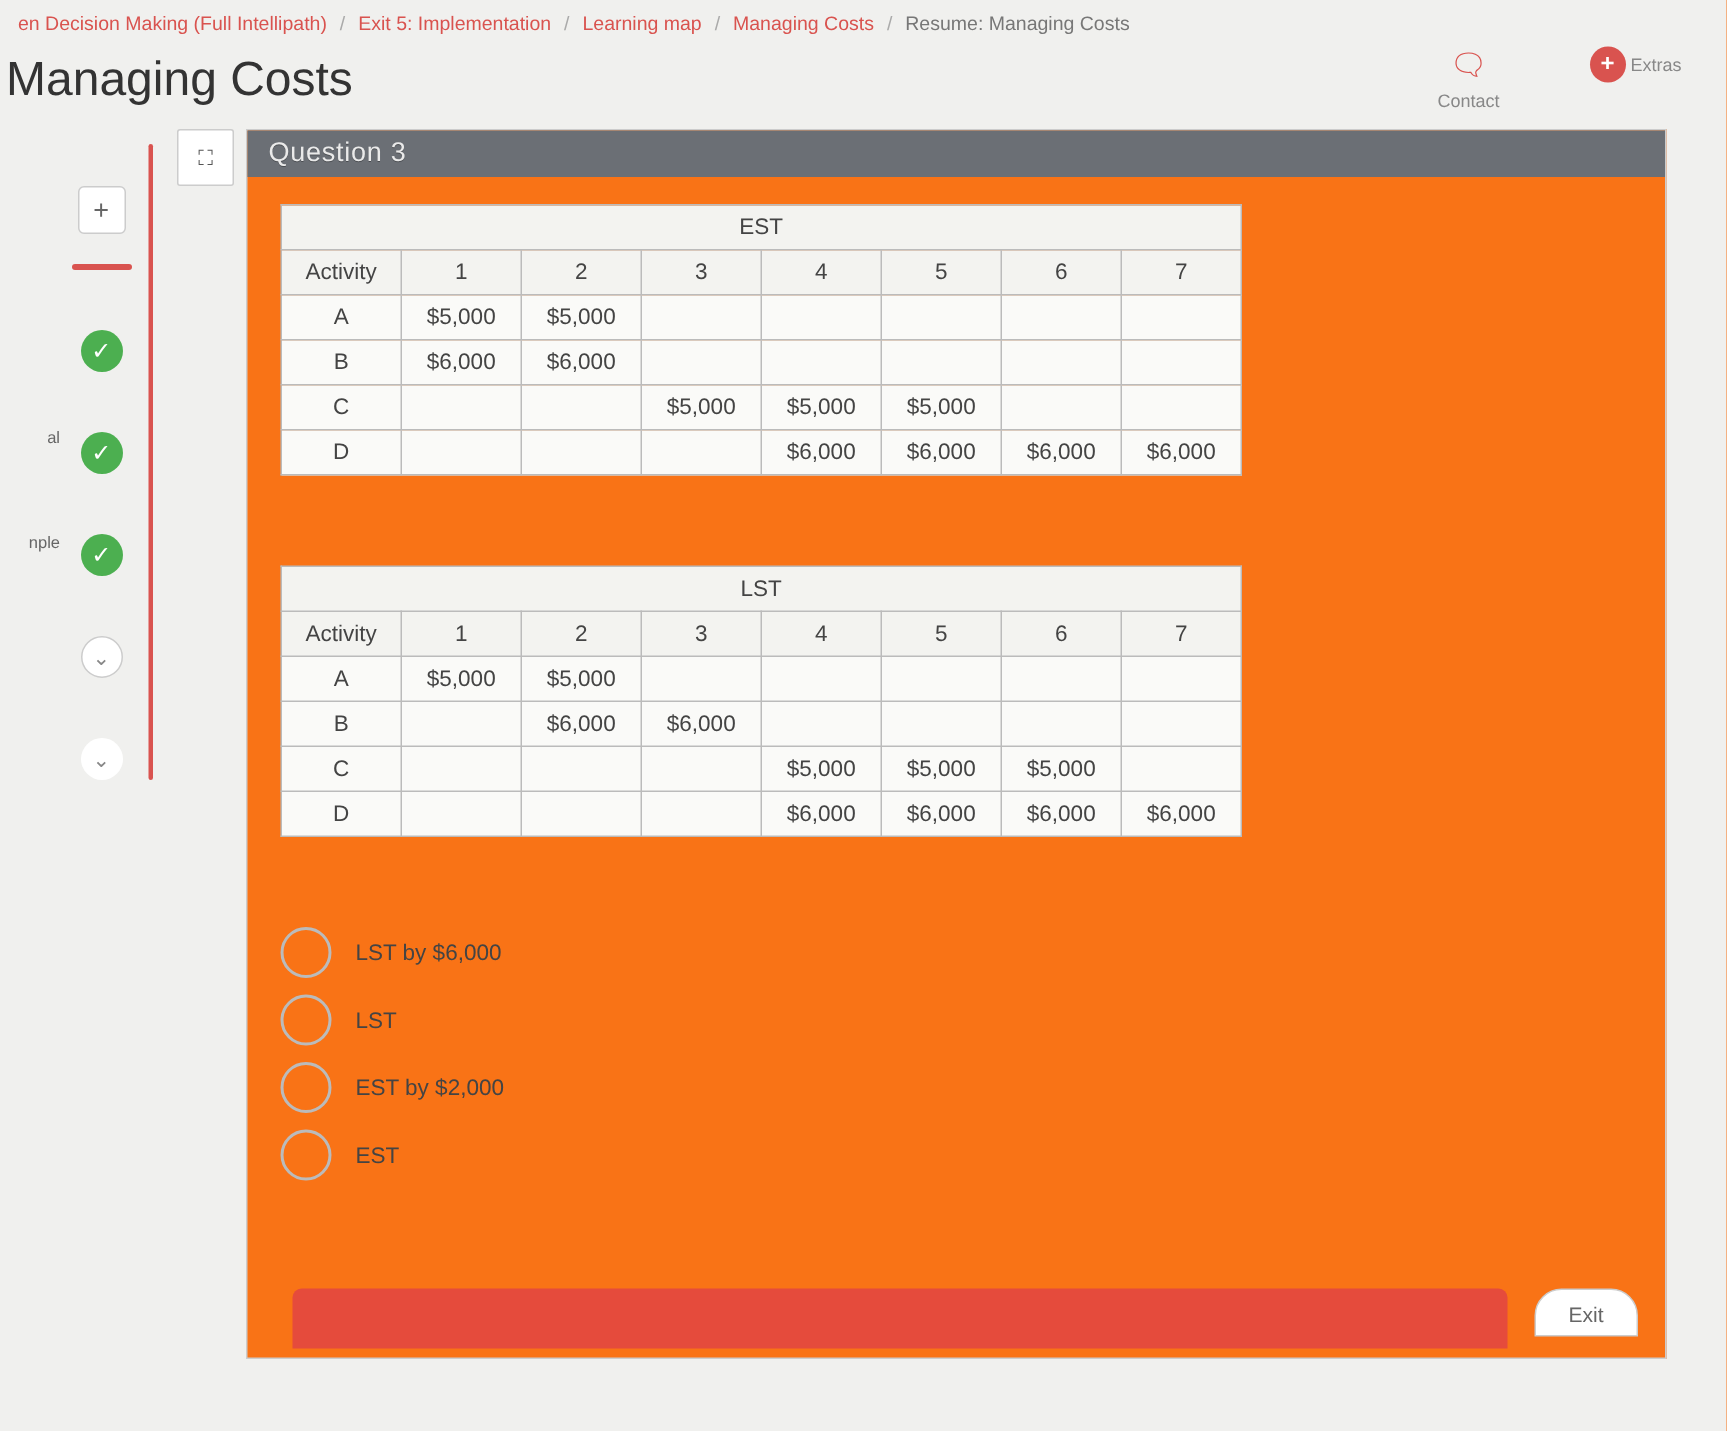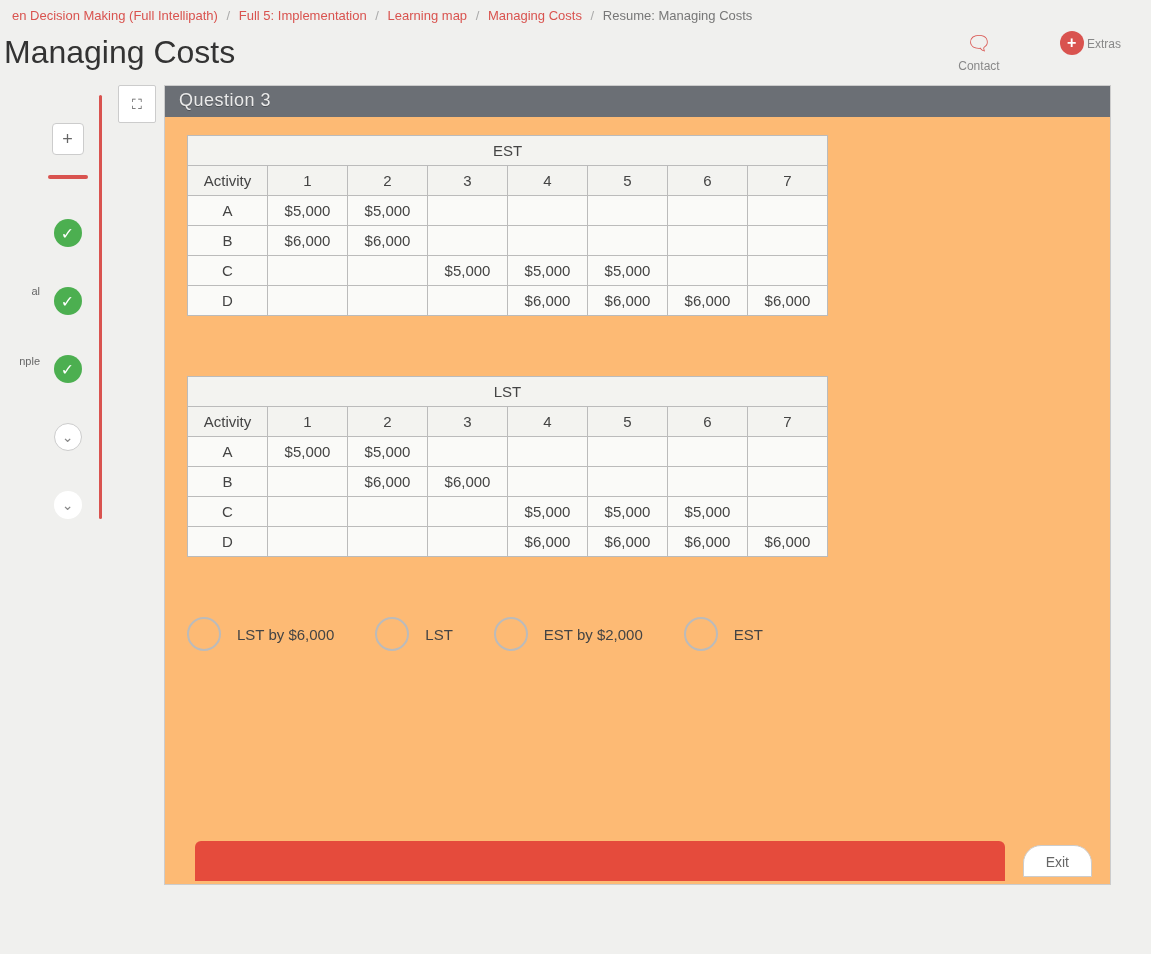--- a/index.html
+++ b/index.html
@@ -84,21 +84,21 @@
   .zoom-box {
     width:38px; height:38px; border:1px solid #ccc; background:#fff;
     margin-left:8px; border-radius:2px;
     display:flex; align-items:center; justify-content:center;
     color:#555; font-size:14px; cursor:pointer;
   }
   .content-panel {
     flex:1;
     margin-left:8px;
     margin-right:40px;
-    background:#fdba74;
+    background:#f97316;
     border:1px solid #ccc;
     min-height:800px;
     position:relative;
   }
   .q-header {
     background:#6b6f75;
     color:#eaeaea;
     padding:4px 14px 6px 14px;
     font-size:18px;
     letter-spacing:.5px;
@@ -117,49 +117,49 @@
     min-width:80px;
     text-align:center;
     background:#fafaf8;
   }
   table.data th { font-weight:400; background:#f3f3f0;}
   table.data .cap {
     border:1px solid #bbb; text-align:center;
     font-weight:400; background:#f3f3f0;
   }
   .prompt { font-size:15px; color:#333; margin:-40px 0 28px 0;}
-  .options { display:flex; gap:41px;text-align:right; }
+  .options { display:flex; flex-direction:column; gap:11px;text-align:right; }
   .option { display:flex; align-items:center; gap:16px; cursor:pointer;}
   .radio {
     width:34px; height:34px; border:2px solid #bbb; border-radius:50%;
     flex:0 0 34px;
   }
   .option-label { font-size:15px; color:#444; }
   .bottom-bar {
     position:absolute; left:30px; right:18px; bottom:0;
-    height:46px; display:flex; align-items:center;
+    height:46px; display:flex; align-items:flex-start;
   }
   .red-bar {
     flex:1; height:40px; background:#e54b3c;
     border-radius:6px 6px 0 0;
   }
   .exit-btn {
     margin-left:18px;
     border:1px solid #ccc; border-radius:18px 18px 0 0;
     padding:8px 22px 0 22px; font-size:14px; color:#666;
     background:#fff; cursor:pointer; height:32px;
   }
 </style>
 </head>
 <body>
 
 <div class="breadcrumb">
   <a href="#">en Decision Making (Full Intellipath)</a>
   <span class="sep">/</span>
-  <a href="#">Full 5: Implementation</a>
+  <a href="#">Exit 5: Implementation</a>
   <span class="sep">/</span>
   <a href="#">Learning map</a>
   <span class="sep">/</span>
   <a href="#">Managing Costs</a>
   <span class="sep">/</span>
   <span class="current">Resume: Managing Costs</span>
 </div>
 
 <div class="title-row">
   <h1 class="page-title">Managing Costs</h1>

